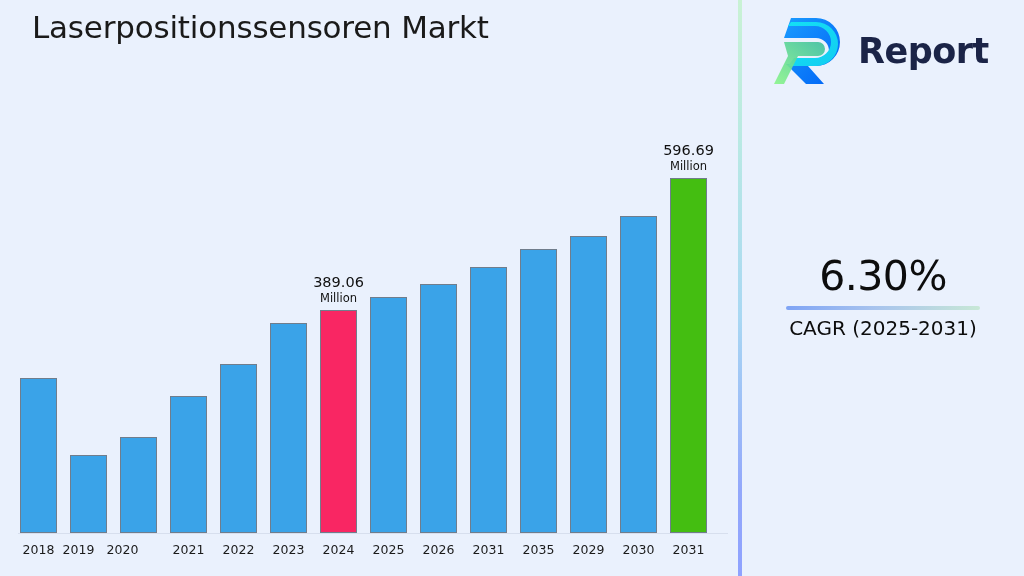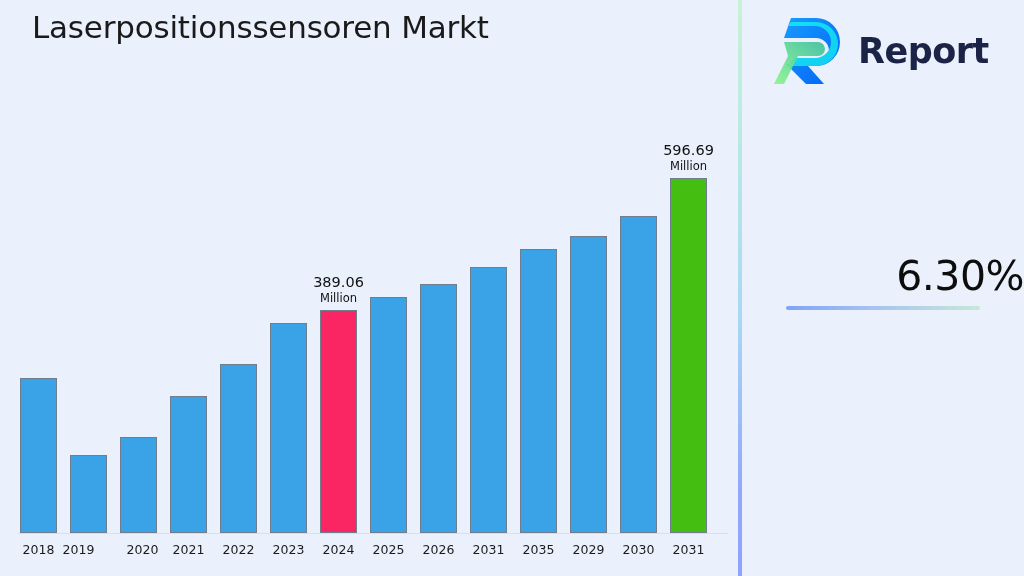--- a/index.html
+++ b/index.html
@@ -78,21 +78,21 @@
     display:flex;align-items:center;gap:12px;
   }
   .logo-mark{width:72px;height:78px;flex:0 0 auto;}
   .logo-text{
     font-size:35px;font-weight:bold;color:#1b2447;
     line-height:0.98;letter-spacing:-0.5px;
   }
   .logo-text span{display:block;}
 
   .cagr-block{
-    position:absolute;left:0;top:252px;width:282px;text-align:right;
+    position:absolute;left:0;top:252px;width:282px;text-align:center;
   }
   .cagr-value{
     font-size:41px;color:#0d0d0d;font-weight:400;letter-spacing:-0.5px;
   }
   .cagr-rule{
     width:194px;height:4px;margin:6px auto 6px auto;
     background:linear-gradient(to right,#7fa4f5 0%,#a7c3ee 45%,#c8e8d6 100%);
     border-radius:2px;
   }
   .cagr-caption{
@@ -156,21 +156,21 @@
           <div class="bar final" style="height: 355px;"></div>
           <div class="bar-label" style="bottom: 361px;">
             <span class="val">596.69</span>
             <span class="unit">Million</span>
           </div>
         </div>
       </div>
     <div class="xticks" id="xticks-container">
         <div class="xtick" style="left: 0px; text-align: center;">2018</div>
         <div class="xtick" style="left: 40px;">2019</div>
-        <div class="xtick" style="left: 104px;">2020</div>
+        <div class="xtick" style="left: 84px;">2020</div>
         <div class="xtick" style="left: 150px;">2021</div>
         <div class="xtick" style="left: 200px;">2022</div>
         <div class="xtick" style="left: 250px;">2023</div>
         <div class="xtick" style="left: 300px;">2024</div>
         <div class="xtick" style="left: 350px;">2025</div>
         <div class="xtick" style="left: 400px;">2026</div>
         <div class="xtick" style="left: 450px;">2031</div>
         <div class="xtick" style="left: 500px;">2035</div>
         <div class="xtick" style="left: 550px;">2029</div>
         <div class="xtick" style="left: 600px;">2030</div>
@@ -210,15 +210,16 @@
       </svg>
     </span>
     <span class="logo-text">
       <span>Report</span>
     </span>
   </div>
 
   <div class="cagr-block">
     <div class="cagr-value">6.30%</div>
     <div class="cagr-rule"></div>
+    <div class="cagr-caption">CAGR (2025-2031)</div>
   </div>
 
 </div>
 
 </body></html>

